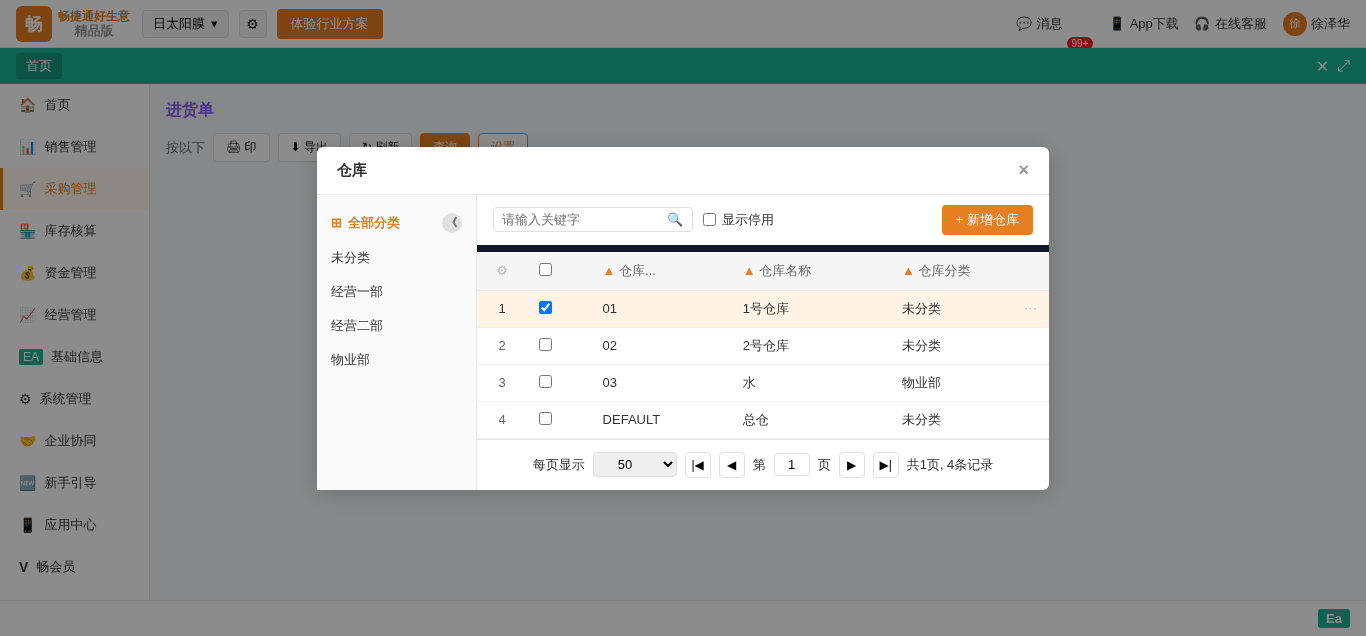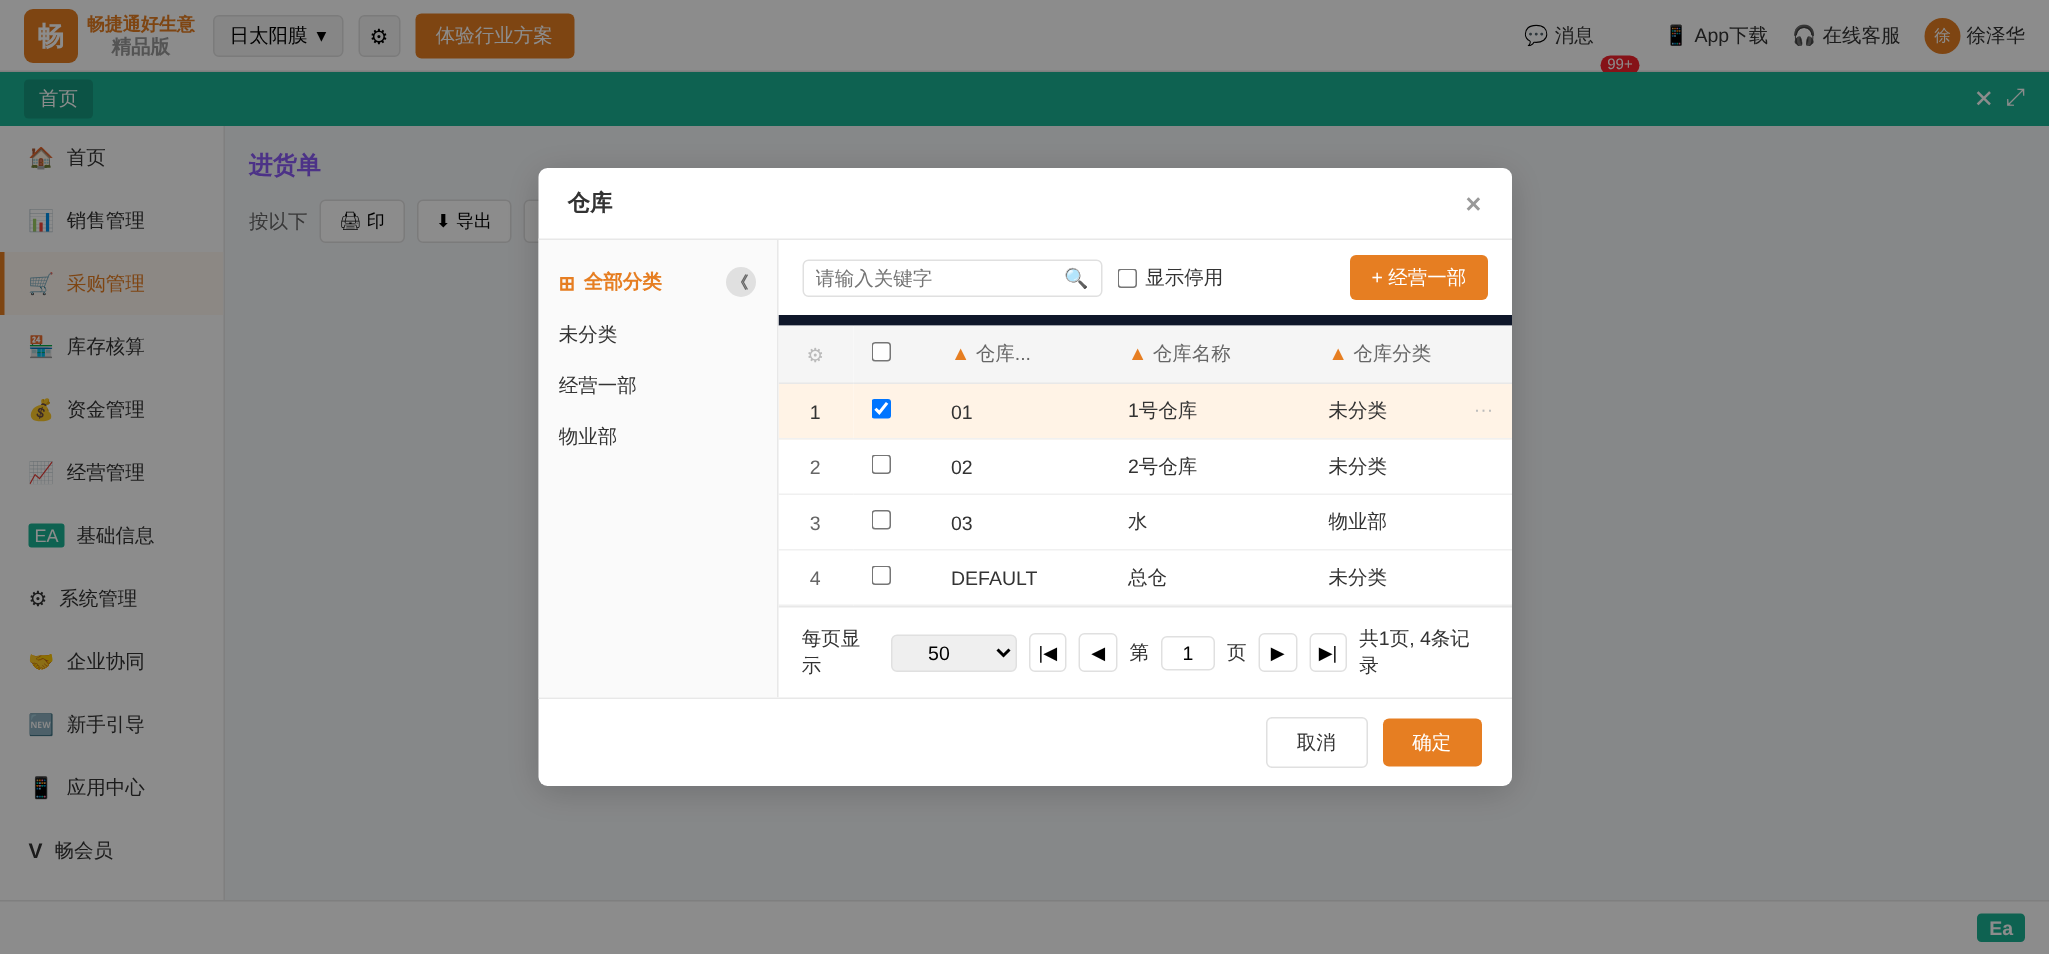--- a/index.html
+++ b/index.html
@@ -155,21 +155,21 @@
       top: 0; left: 0; right: 0; bottom: 0;
       background: rgba(0,0,0,0.45);
       z-index: 100;
       display: flex;
       align-items: center;
       justify-content: center;
     }
     .modal {
       background: #fff;
       border-radius: 6px;
-      width: 649px;
+      width: 732px;
       max-height: 580px;
       display: flex;
       flex-direction: column;
       box-shadow: 0 4px 24px rgba(0,0,0,0.18);
     }
     .modal-header {
       display: flex;
       align-items: center;
       justify-content: space-between;
       padding: 14px 20px;
@@ -518,35 +518,36 @@
     <div class="modal-body">
 
       <div class="modal-sidebar">
         <div class="modal-sidebar-header">
           <span>⊞</span>
           <span>全部分类</span>
           <div class="collapse-btn">《</div>
         </div>
         <div class="modal-sidebar-item">未分类</div>
         <div class="modal-sidebar-item">经营一部</div>
+        <div class="modal-sidebar-item">经营二部</div>
         <div class="modal-sidebar-item">物业部</div>
       </div>
 
       <div class="modal-main">
 
         <div class="modal-toolbar">
           <div class="search-box">
             <input type="text" placeholder="请输入关键字" style="">
             <span style="color:#bbb;">🔍</span>
           </div>
           <label class="checkbox-label">
             <input type="checkbox" style="">
             <span>显示停用</span>
           </label>
-          <button class="add-btn">+ 经营一部</button>
+          <button class="add-btn">+ 新增仓库</button>
         </div>
 
         <div class="modal-table">
           <table>
             <thead>
               <tr>
                 <th class="col-num"><span style="color:#bbb;">⚙</span></th>
                 <th><input type="checkbox" style=""></th>
                 <th><span class="sort-icon">▲</span> 仓库...</th>
                 <th><span class="sort-icon">▲</span> 仓库名称</th>
@@ -597,22 +598,18 @@
           <span>第</span>
           <input type="text" class="page-input" value="1" style="">
           <span>页</span>
           <button class="page-nav-btn">▶</button>
           <button class="page-nav-btn">▶|</button>
           <span>共1页, 4条记录</span>
         </div>
       </div>
     </div>
 
-    <div class="modal-footer">
-      <button class="cancel-btn">取消</button>
-      <button class="confirm-btn">确定</button>
-    </div>
   </div>
 </div>
 
 <div class="bottom-bar">
   <span class="ea-badge">Ea</span>
 </div>
 
 </body></html>

